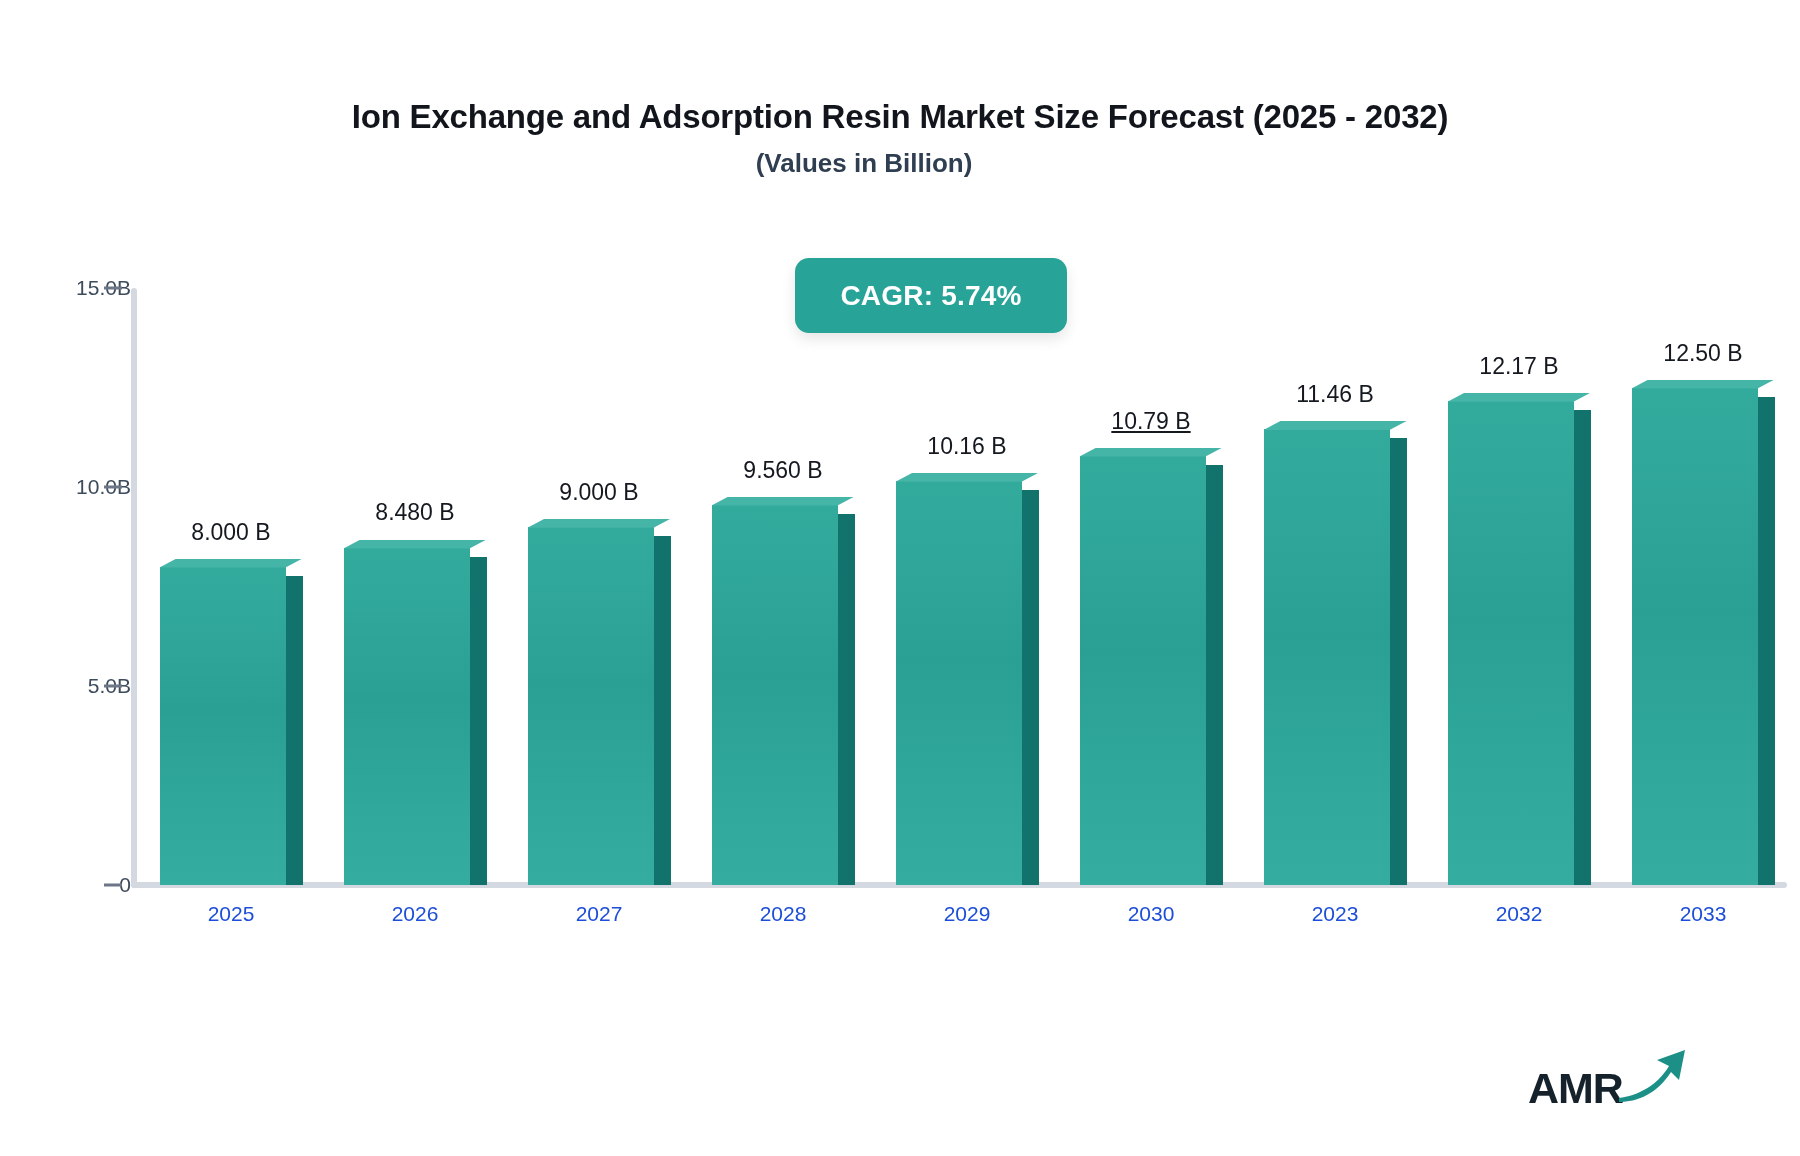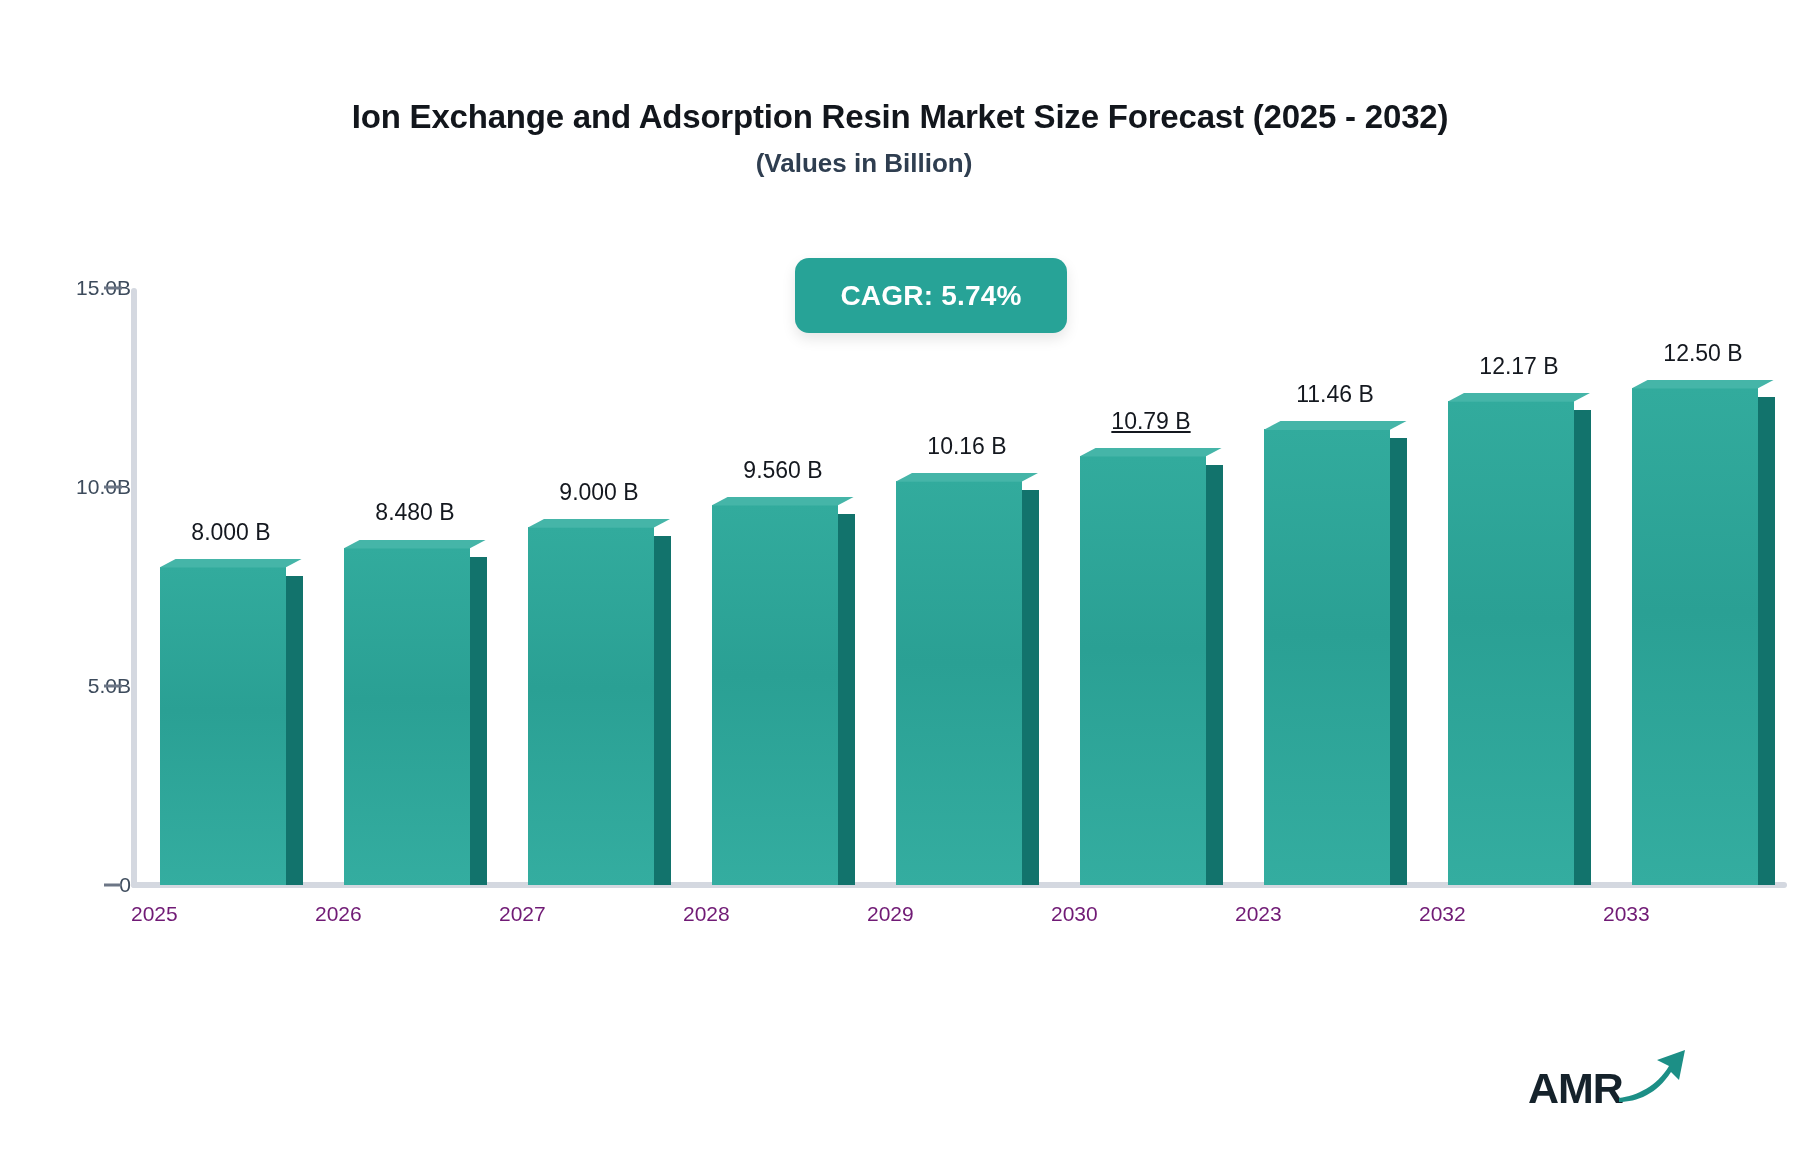--- a/index.html
+++ b/index.html
@@ -148,22 +148,23 @@
     width: 220px;
     text-align: center;
     font-size: 23px;
     color: #14181f;
     white-space: nowrap;
   }
   .x-label {
     position: absolute;
     top: 902px;
     width: 200px;
+    text-align: center;
     font-size: 21px;
-    color: #701a75;
+    color: #1d4ed8;
   }
 
   
   .logo {
     position: absolute;
     left: 1528px;
     top: 1046px;
     display: flex;
     align-items: flex-end;
   }

